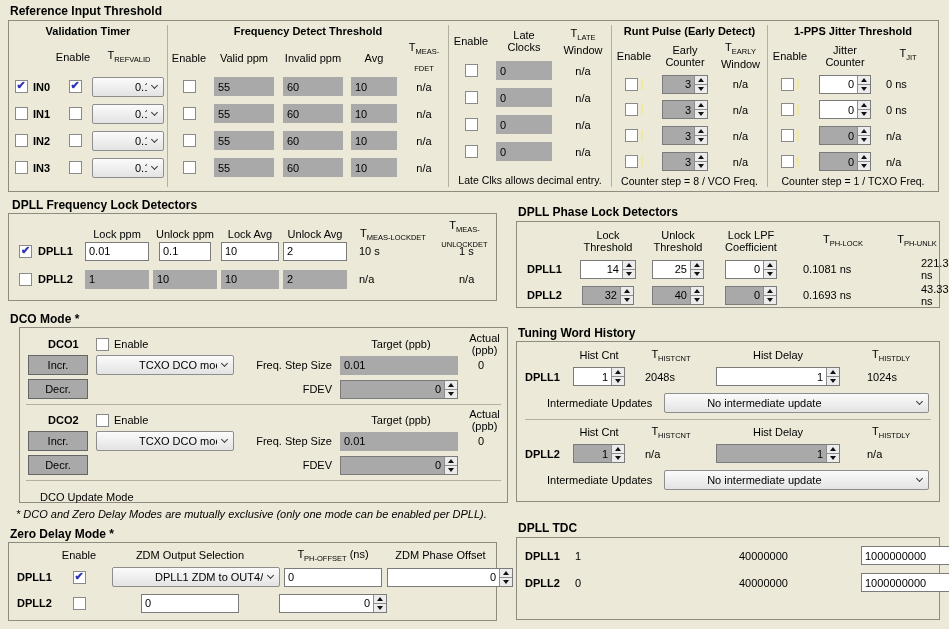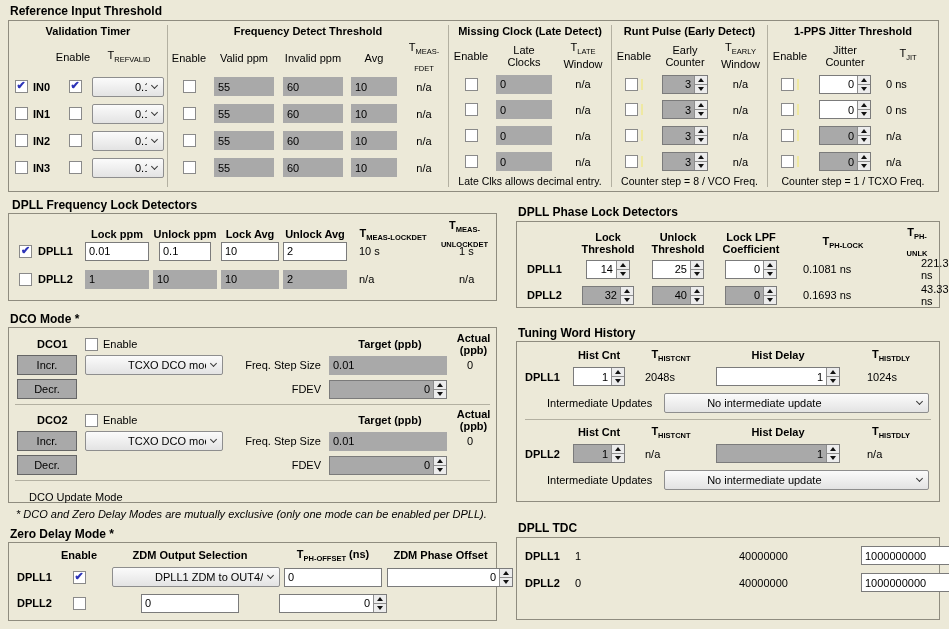--- a/index.html
+++ b/index.html
@@ -9,21 +9,21 @@
     font-family:"Liberation Sans", sans-serif;
     font-size:11px;
     color:#000;
     position:relative;
     overflow:hidden;
   }
   .sec-title { position:absolute; font-weight:bold; font-size:12px; }
   .groupbox { position:absolute; border:1px solid #8f8c7f; background:#ece9d8; }
   sub { font-size:7.5px; vertical-align:-3px; }
   .bold { font-weight:bold; }
-  .center { text-align:center;font-weight:bold; }
+  .center { text-align:center; }
 
   
   .ref-box { display:flex; }
   .subcol { display:flex; flex-direction:column; padding-top:4px; }
   .vsep { width:1px; background:#b3b0a1; margin:4px 0; }
   .sub-title { font-weight:bold; text-align:center; font-size:11px; height:16px; }
   .hdrrow { display:grid; align-items:center; height:32px; text-align:center; line-height:12px; }
   .mrow { display:grid; align-items:center; height:27px; }
   .cellc { display:flex; align-items:center; justify-content:center; }
   .footer-note { margin-top:auto; text-align:center; height:17px; font-size:10.5px; }
@@ -201,21 +201,20 @@
         </span>
       <span class="cellc">
           <span class="gfield" style="width:46px;">10</span>
         </span>
       <span class="cellc">n/a</span>
     </div>
   </div>
   <div class="vsep"></div>
 
   <div class="subcol" style="width:162px;">
-    <div class="sub-title">Missing Clock (Late Detect)</div>
     <div class="hdrrow" style="grid-template-columns:44px 62px 1fr;">
       <span>Enable</span>
       <span><span>Late</span><br><span>Clocks</span></span>
       <span><span>T</span><sub>LATE</sub><br><span>Window</span></span>
     </div>
     <div class="mrow" style="grid-template-columns:44px 62px 1fr;">
       <span class="cellc">
           <span class="cb"></span>
         </span>
       <span class="cellc">
@@ -495,21 +494,21 @@
     <span></span>
     <span><span>Lock</span><br><span>Threshold</span></span>
     <span><span>Unlock</span><br><span>Threshold</span></span>
     <span><span>Lock LPF</span><br><span>Coefficient</span></span>
     <span><span>T</span><sub>PH-LOCK</sub></span>
     <span><span>T</span><sub>PH-UNLK</sub></span>
   </div>
   <div class="grid" style="grid-template-columns:54px 70px 70px 76px 108px 1fr; height:26px;">
     <span class="bold" style="padding-left:8px;">DPLL1</span>
     <span class="cellc">
-        <span class="spin" style="width:44px;">
+        <span class="spin" style="width:56px;">
           <span class="val">14</span>
           <span class="btns">
             <span class="sb up">
               <i class="tri-up"></i>
             </span>
             <span class="sb">
               <i class="tri-dn"></i>
             </span>
           </span>
         </span>
@@ -583,21 +582,21 @@
             </span>
           </span>
         </span>
       </span>
     <span style="padding-left:14px;">0.1693 ns</span>
     <span style="padding-left:24px;">43.33 ns</span>
   </div>
 </div>
 
 <div class="sec-title" style="left:10px; top:312px;">DCO Mode *</div>
-<div class="groupbox" style="left:8px; top:327px; width:489px; height:176px; padding:4px 0;">
+<div class="groupbox" style="left:19px; top:327px; width:489px; height:176px; padding:4px 0;">
 
   <div class="grid" style="grid-template-columns:76px 152px 92px 122px 1fr; height:21px;">
     <span class="bold" style="padding-left:28px;">DCO1</span>
     <span style="display:flex;align-items:center;gap:5px;">
         <span class="cb"></span>
         <span>Enable</span>
       </span>
     <span></span>
     <span class="center">Target (ppb)</span>
     <span class="center">Actual (ppb)</span>

